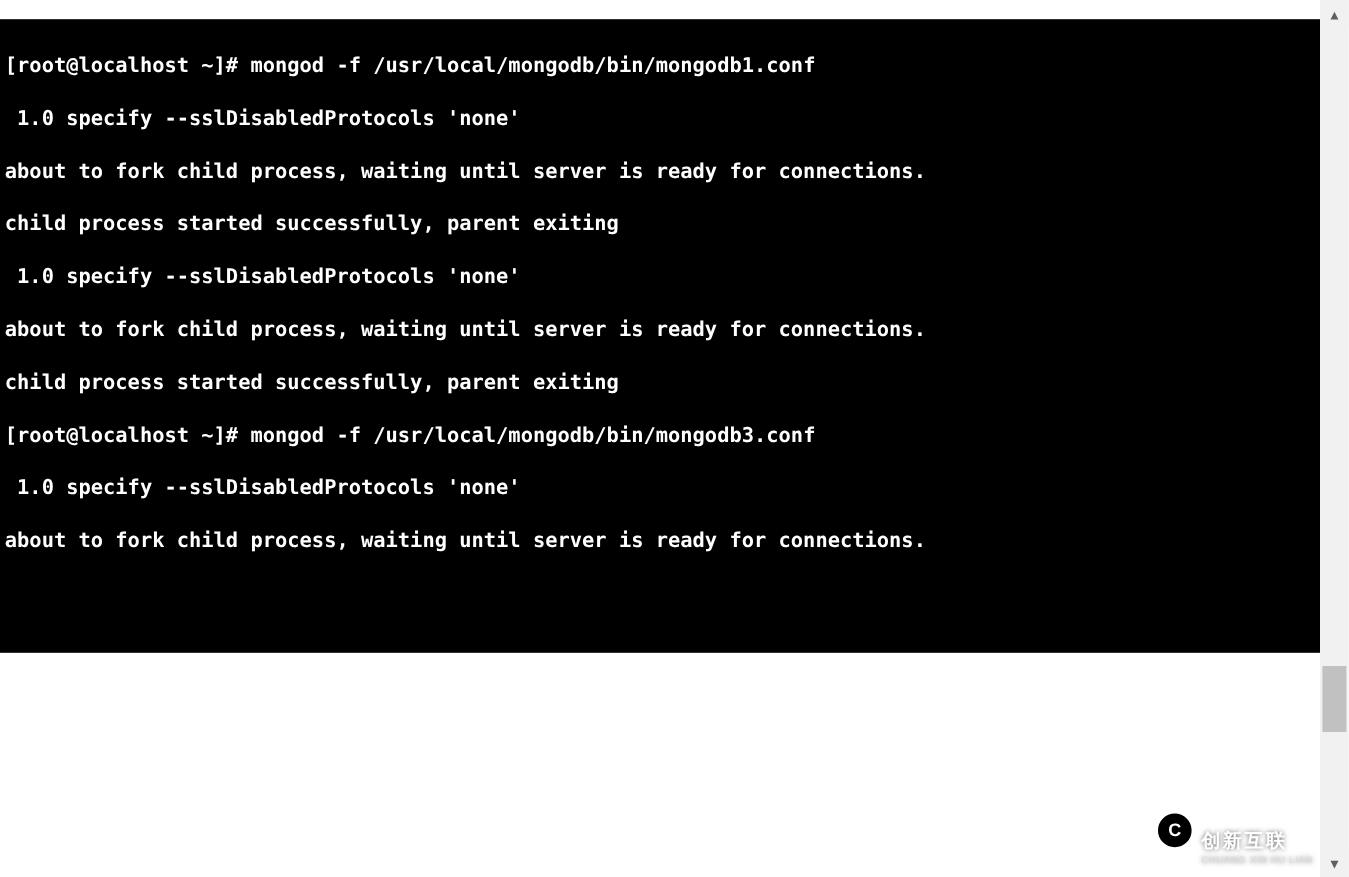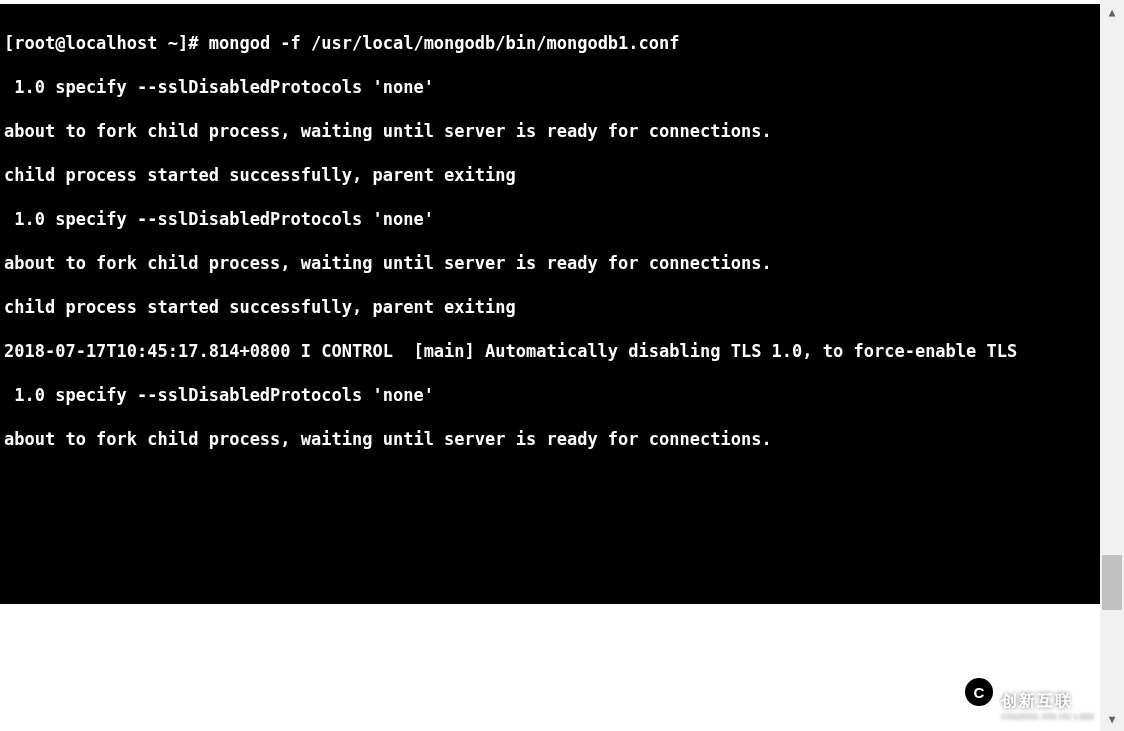--- a/index.html
+++ b/index.html
@@ -6,24 +6,24 @@
   html, body { width: 1124px; height: 731px; overflow: hidden; background: #fff; }
   .viewport {
     position: relative;
     width: 1124px;
     height: 731px;
     background: #fff;
     font-family: "DejaVu Sans Mono", "Liberation Mono", Consolas, monospace;
   }
   .terminal {
     position: absolute;
-    top: 4px;
+    top: 16px;
     left: 0;
     width: 1100px;
-    height: 600px;
+    height: 528px;
     background: #000;
     color: #fff;
     font-size: 17px;
     line-height: 22px;
     padding: 6px 4px;
     white-space: pre;
     overflow: hidden;
     font-weight: bold;
   }
   .scrollbar-track {
@@ -88,21 +88,21 @@
 <div class="viewport">
 
   <div class="terminal">
 <span class="line"><span>[root@localhost ~]# </span><span>mongod -f /usr/local/mongodb/bin/mongodb1.conf</span></span>
 <span class="line"> 1.0 specify --sslDisabledProtocols 'none'</span>
 <span class="line">about to fork child process, waiting until server is ready for connections.</span>
 <span class="line">child process started successfully, parent exiting</span>
 <span class="line"> 1.0 specify --sslDisabledProtocols 'none'</span>
 <span class="line">about to fork child process, waiting until server is ready for connections.</span>
 <span class="line">child process started successfully, parent exiting</span>
-<span class="line">2018-07-17T10:45:17.814+0800 I CONTROL  [main] Automatically disabling TLS 1.0, to force-enable TLS</span>
+<span class="line"><span>[root@localhost ~]# </span><span>mongod -f /usr/local/mongodb/bin/mongodb3.conf</span></span>
 <span class="line"> 1.0 specify --sslDisabledProtocols 'none'</span>
 <span class="line">about to fork child process, waiting until server is ready for connections.</span>
 
 
 
 
 
 
 
 

